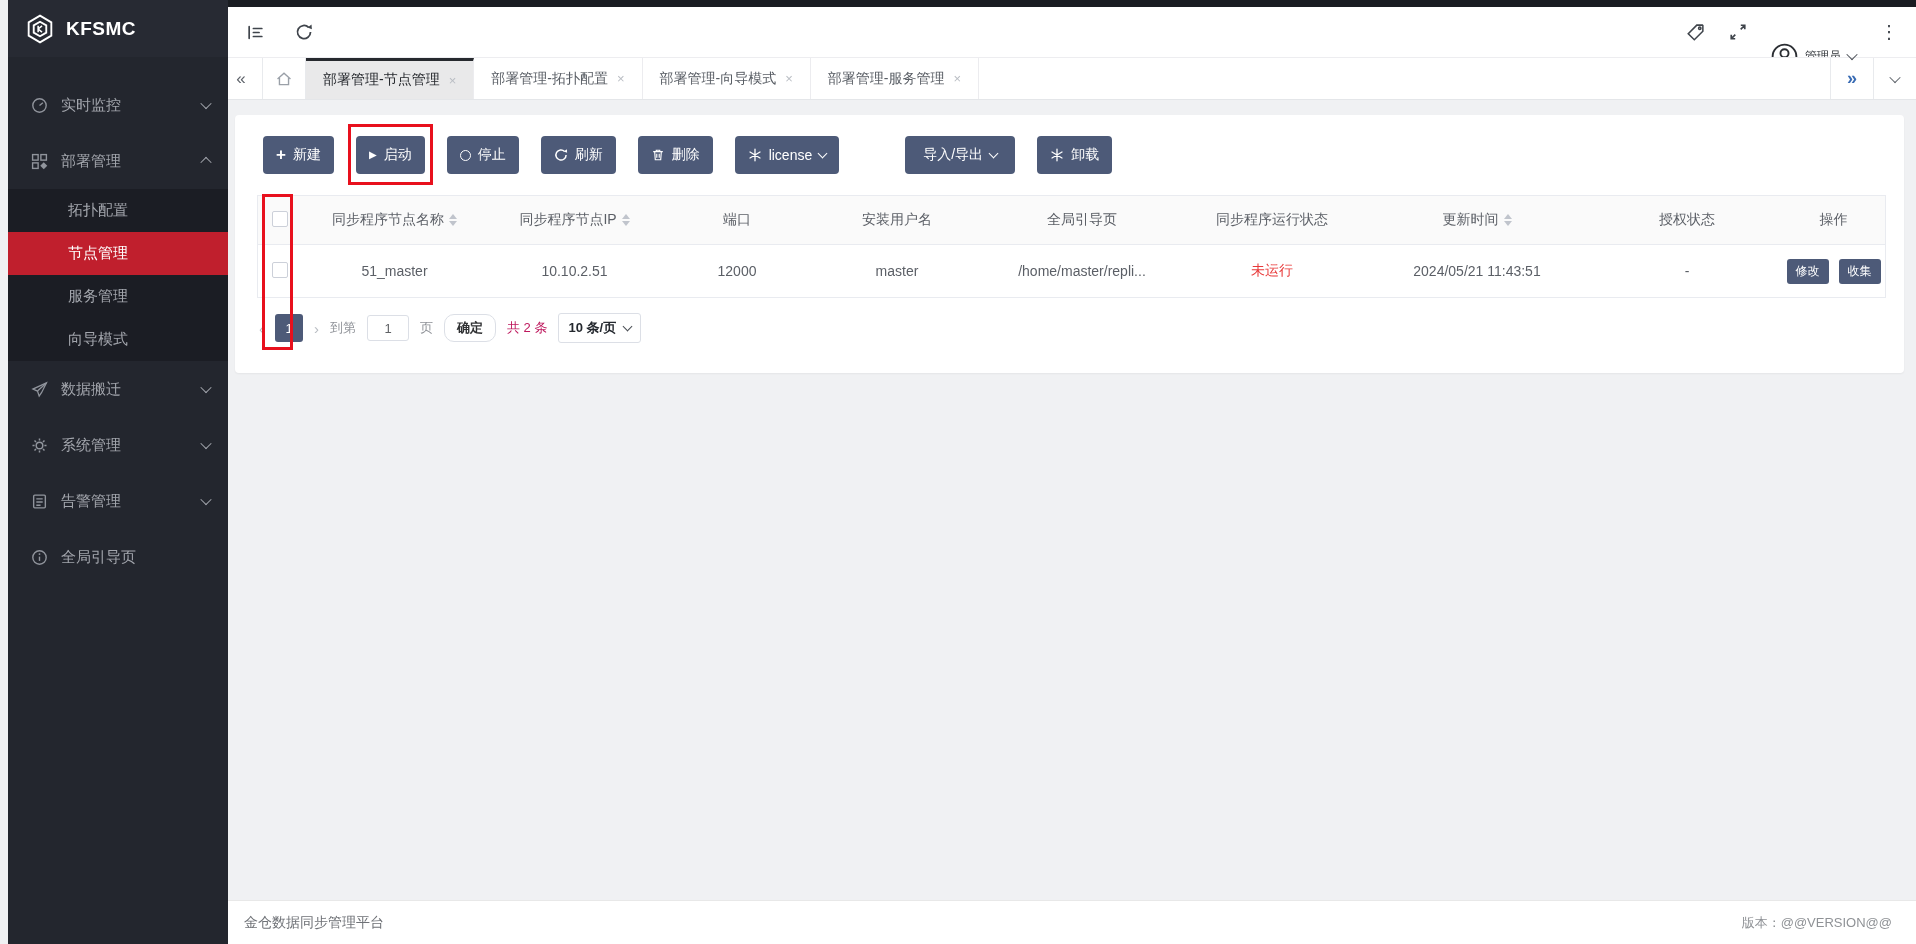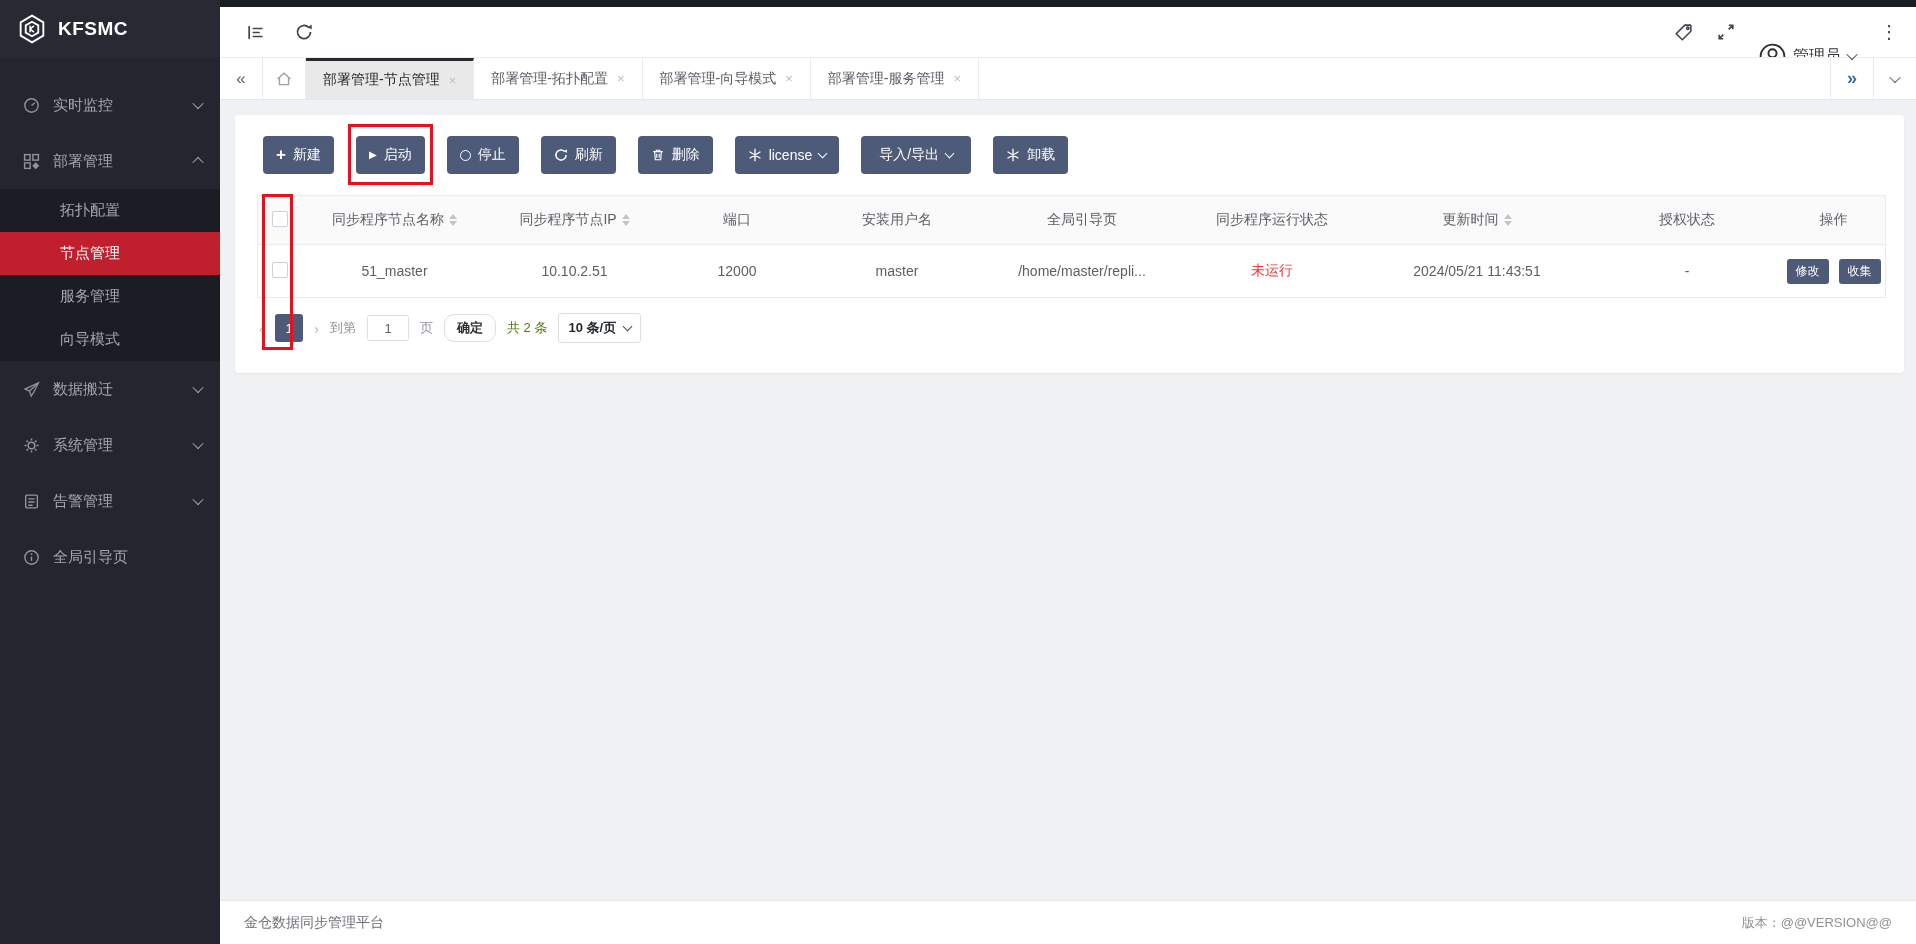--- a/index.html
+++ b/index.html
@@ -1,38 +1,38 @@
 <!DOCTYPE html>
 <html><head>
 <meta charset="utf-8">
 <style>
   html,body{margin:0;padding:0;}
   body{width:1916px;height:944px;overflow:hidden;background:#f0f1f3;
        font-family:"Liberation Sans","DejaVu Sans",sans-serif;-webkit-font-smoothing:antialiased;}
   
-  .sidebar{position:absolute;left:0;top:0;width:220px;height:944px;background:#23262e;z-index:20;}
+  .sidebar{position:absolute;left:8px;top:0;width:220px;height:944px;background:#23262e;z-index:20;}
   .logo{height:57px;display:flex;align-items:center;gap:10px;padding-left:16px;background:#272a33;}
   .logo-text{color:#fff;font-size:19px;font-weight:bold;letter-spacing:.5px;}
   .menu{padding-top:20px;}
   .m-item{height:56px;display:flex;align-items:center;padding:0 18px 0 22px;color:#a3a6ad;font-size:15px;cursor:pointer;}
   .m-item .ico{width:18px;margin-right:13px;display:flex;justify-content:center;color:#90949c;}
   .m-item .lbl{flex:1;}
   .submenu{background:#1b1d24;}
   .s-item{height:43px;display:flex;align-items:center;padding-left:60px;color:#a3a6ad;font-size:15px;cursor:pointer;}
   .s-item.active{background:#c01f2d;color:#fff;}
   .chev{display:inline-block;width:7px;height:7px;border-right:1.5px solid currentColor;border-bottom:1.5px solid currentColor;}
   .chev.down{transform:rotate(45deg) translate(-1px,-1px);}
   .chev.up{transform:rotate(-135deg) translate(-1px,-1px);}
   
   .main{margin-left:220px;height:944px;display:flex;flex-direction:column;}
   .topstrip{height:7px;background:#1a1d22;}
   .topbar{height:50px;background:#fff;display:flex;align-items:center;justify-content:space-between;padding:0 18px 0 26px;}
   .tb-left{display:flex;align-items:center;gap:30px;color:#3f444b;}
   .tb-right{display:flex;align-items:center;gap:24px;color:#3f444b;}
-  .user{display:flex;align-items:center;gap:7px;font-size:16px;color:#2f3338;cursor:pointer;margin-top:48px;}
+  .user{display:flex;align-items:center;gap:7px;font-size:12px;color:#2f3338;cursor:pointer;margin-top:48px;}
   .kebab{font-size:18px;color:#3f444b;line-height:1;cursor:pointer;}
   .icon-btn{display:flex;align-items:center;cursor:pointer;}
   
   .tabbar{height:41px;background:#fff;border-top:1px solid #ededf0;border-bottom:1px solid #e4e6e9;display:flex;align-items:stretch;}
   .tab-tool{width:42px;display:flex;align-items:center;justify-content:center;color:#5f646b;font-size:17px;cursor:pointer;}
   .tab-tool.bl{border-left:1px solid #e8eaed;}
   .tab-tool.br{border-right:1px solid #e8eaed;}
   .tabs{display:flex;flex:1;}
   .tab{display:flex;align-items:center;gap:9px;padding:0 17px;font-size:14px;color:#585d64;border-right:1px solid #ececef;background:#fff;cursor:pointer;box-sizing:border-box;}
   .tab .x{color:#b9bdc3;font-size:13px;}
@@ -67,21 +67,21 @@
   .status-err{color:#e83a3a;}
   .mini-btn{background:#4d5a78;color:#fff;font-size:12px;padding:4px 9px;border-radius:3px;border:none;cursor:pointer;font-family:inherit;}
   .actions-cell{display:flex;gap:10px;justify-content:center;}
   .anno-check{left:4px;top:-2px;width:25px;height:150px;}
   
   .pagination{display:flex;align-items:center;gap:11px;margin-top:15px;font-size:13px;color:#909399;padding-left:2px;}
   .pg-arrow{color:#b8bcc2;font-size:15px;cursor:pointer;}
   .pg-num{width:28px;height:28px;background:#4d5a78;color:#fff;border-radius:3px;display:flex;align-items:center;justify-content:center;font-size:13px;cursor:pointer;}
   .pg-input{width:42px;height:26px;border:1px solid #dcdfe6;border-radius:3px;text-align:center;font-size:13px;color:#606266;font-family:inherit;box-sizing:border-box;}
   .pg-btn{height:28px;padding:0 12px;background:#fff;border:1px solid #dcdfe6;border-radius:10px;font-weight:bold;color:#303133;font-size:13px;cursor:pointer;font-family:inherit;}
-  .pg-total{color:#4d7c0f;}
+  .pg-total{color:#be185d;}
   .pg-size{height:28px;border:1px solid #dcdfe6;border-radius:3px;display:inline-flex;align-items:center;gap:8px;padding:0 9px;color:#24282e;font-weight:600;cursor:pointer;background:#fff;}
   .chev-g{display:inline-block;width:6px;height:6px;border-right:1.7px solid #4a4e55;border-bottom:1.7px solid #4a4e55;transform:rotate(45deg);margin-top:-3px;}
   
   .footer{height:44px;background:#fff;border-top:1px solid #e8e8e8;display:flex;align-items:center;justify-content:space-between;padding:0 24px;box-sizing:border-box;}
   .footer-left{font-size:14px;color:#6f7277;text-align:center;}
   .footer-right{font-size:13px;color:#8f9296;}
 </style>
 </head>
 <body>
 
@@ -306,21 +306,21 @@
         <button class="btn">
           <span style="display:flex;">
             <svg width="14" height="14" viewBox="0 0 14 14" stroke="#fff" stroke-width="1.3" stroke-linecap="round">
               <path d="M7 1.2v11.6M2 4l10 6M12 4L2 10"></path>
             </svg>
           </span>
           <span>license</span>
           <span class="chev-w"></span>
         </button>
 
-        <button class="btn" style="padding:8px 18px;">
+        <button class="btn" style="padding:8px 18px;margin-left:44px;">
           <span>导入/导出</span>
           <span class="chev-w"></span>
         </button>
 
         <button class="btn">
           <span style="display:flex;">
             <svg width="14" height="14" viewBox="0 0 14 14" stroke="#fff" stroke-width="1.3" stroke-linecap="round">
               <path d="M7 1.2v11.6M2 4l10 6M12 4L2 10"></path>
             </svg>
           </span>

